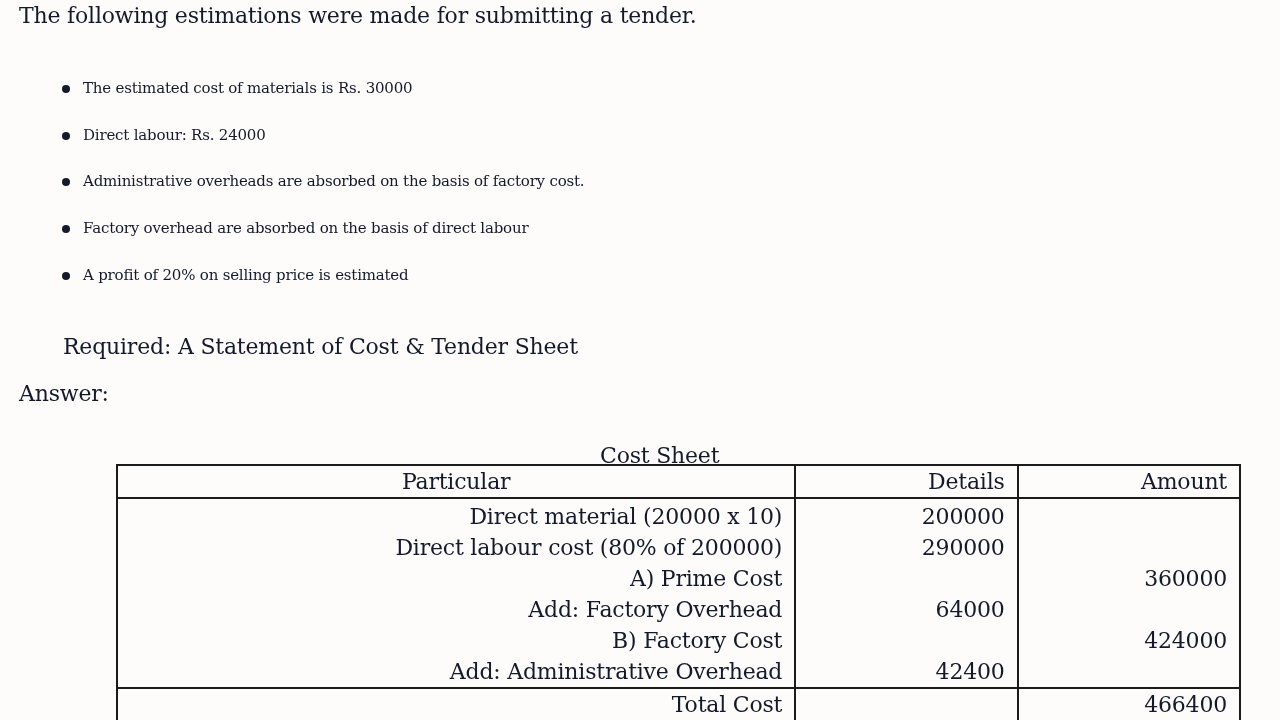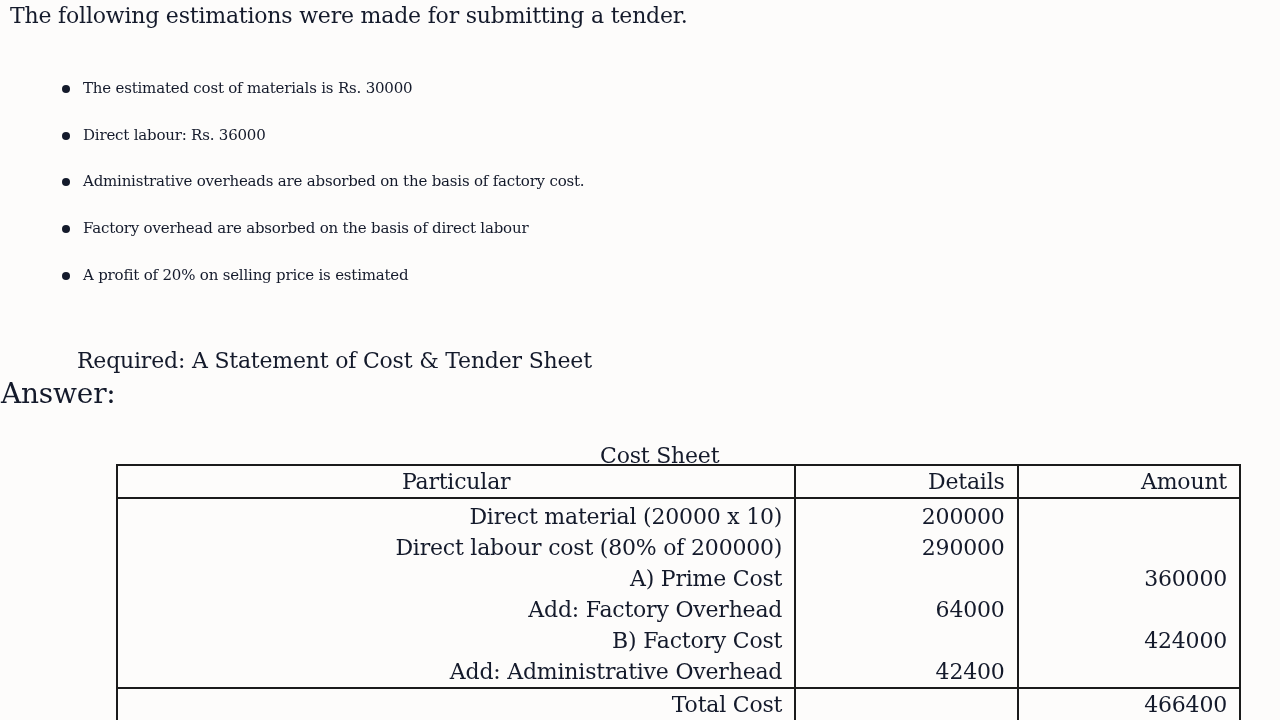--- a/index.html
+++ b/index.html
@@ -10,21 +10,21 @@
     body {
       width: 1280px;
       height: 720px;
       overflow: hidden;
       position: relative;
       font-family: "DejaVu Serif", "Liberation Serif", serif;
       color: #141a2b;
     }
     .intro {
       position: absolute;
-      left: 10px;
+      left: 19px;
       top: 1px;
       font-size: 22px;
       line-height: 30px;
       margin: 0;
       letter-spacing: -0.2px;
     }
     .bullets {
       position: absolute;
       left: 62px;
       top: 72px;
@@ -49,28 +49,28 @@
       margin-top: 13px;
       margin-right: 13px;
       flex: 0 0 auto;
     }
     .required {
       position: absolute;
       left: 63px;
       top: 332px;
       font-size: 22px;
       line-height: 30px;
-      margin: 14px;
+      margin: 0;
       letter-spacing: -0.2px;
     }
     .answer {
       position: absolute;
-      left: 1px;
+      left: 19px;
       top: 379px;
-      font-size: 28px;
+      font-size: 22px;
       line-height: 30px;
       margin: 0;
       letter-spacing: -0.2px;
     }
     .sheet-title {
       position: absolute;
       left: 584px;
       top: 425px;
       font-size: 22px;
       line-height: 30px;
@@ -131,21 +131,21 @@
 
 <p class="intro">The following estimations were made for submitting a tender.</p>
 
 <ul class="bullets">
   <li>
     <span class="bullet-dot"></span>
     <span>The estimated cost of materials is Rs. 30000</span>
   </li>
   <li>
     <span class="bullet-dot"></span>
-    <span>Direct labour: Rs. 36000</span>
+    <span>Direct labour: Rs. 24000</span>
   </li>
   <li>
     <span class="bullet-dot"></span>
     <span>Administrative overheads are absorbed on the basis of factory cost.</span>
   </li>
   <li>
     <span class="bullet-dot"></span>
     <span>Factory overhead are absorbed on the basis of direct labour</span>
   </li>
   <li>

